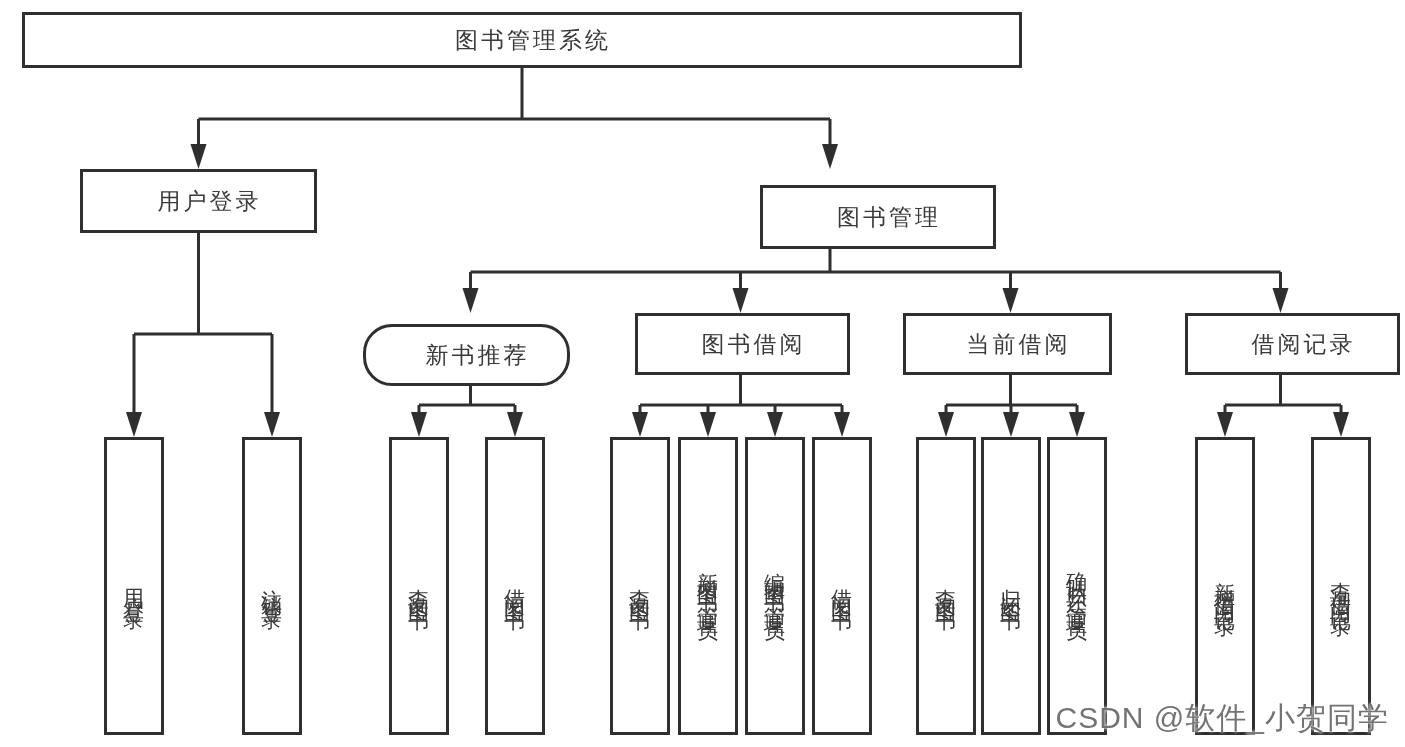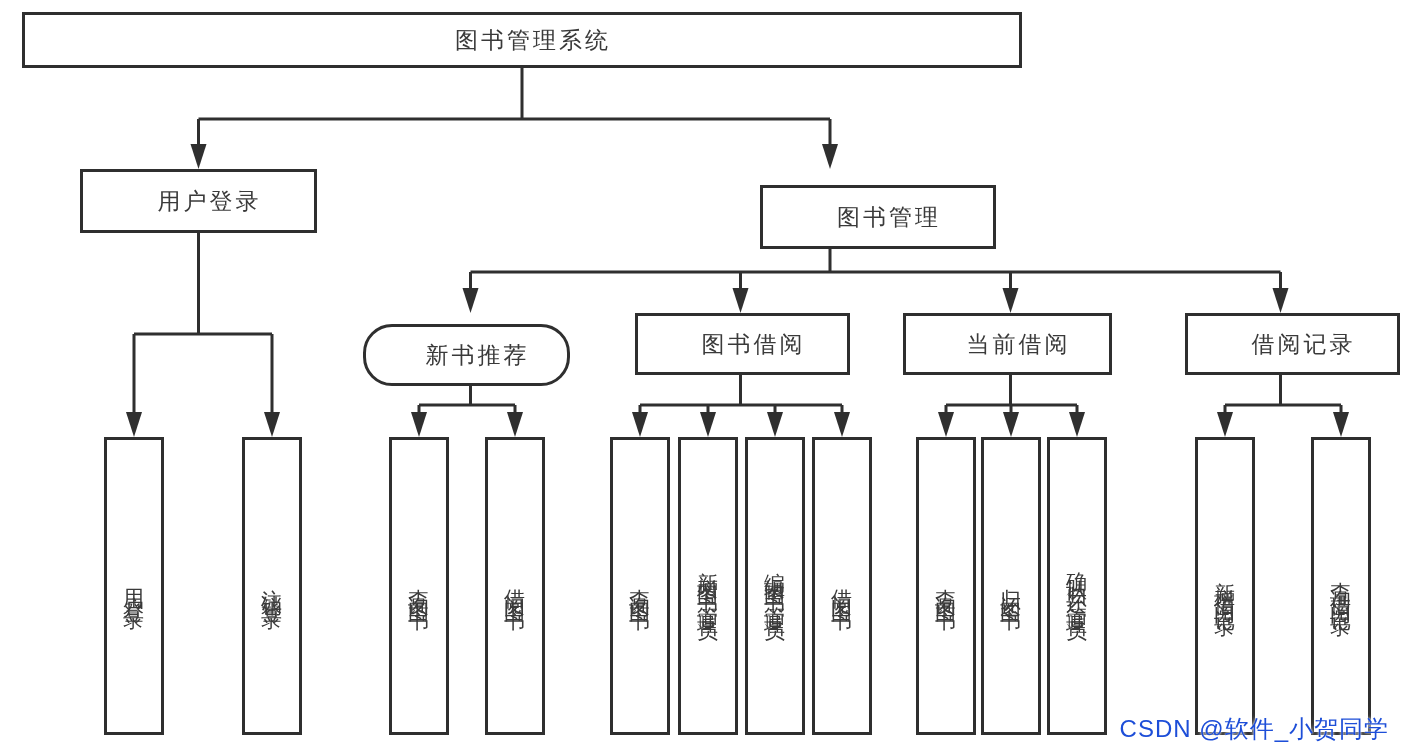--- a/index.html
+++ b/index.html
@@ -68,23 +68,23 @@
   #lf-7  { left: 745px;  }
   #lf-8  { left: 812px;  }
   #lf-9  { left: 916px;  }
   #lf-10 { left: 981px;  }
   #lf-11 { left: 1047px; }
   #lf-12 { left: 1195px; }
   #lf-13 { left: 1311px; }
   #watermark {
     position: absolute;
     right: 16px;
-    bottom: 2px;
-    font-size: 24px;
-    color: #1d4ed8;
+    bottom: 8px;
+    font-size: 30px;
+    color: #737373;
     letter-spacing: 1px;
     white-space: nowrap;
     text-shadow: 0 0 4px #ffffff, 0 0 2px #ffffff;
     z-index: 5;
   }
 </style>
 </head>
 <body>
 
 <div id="stage">

